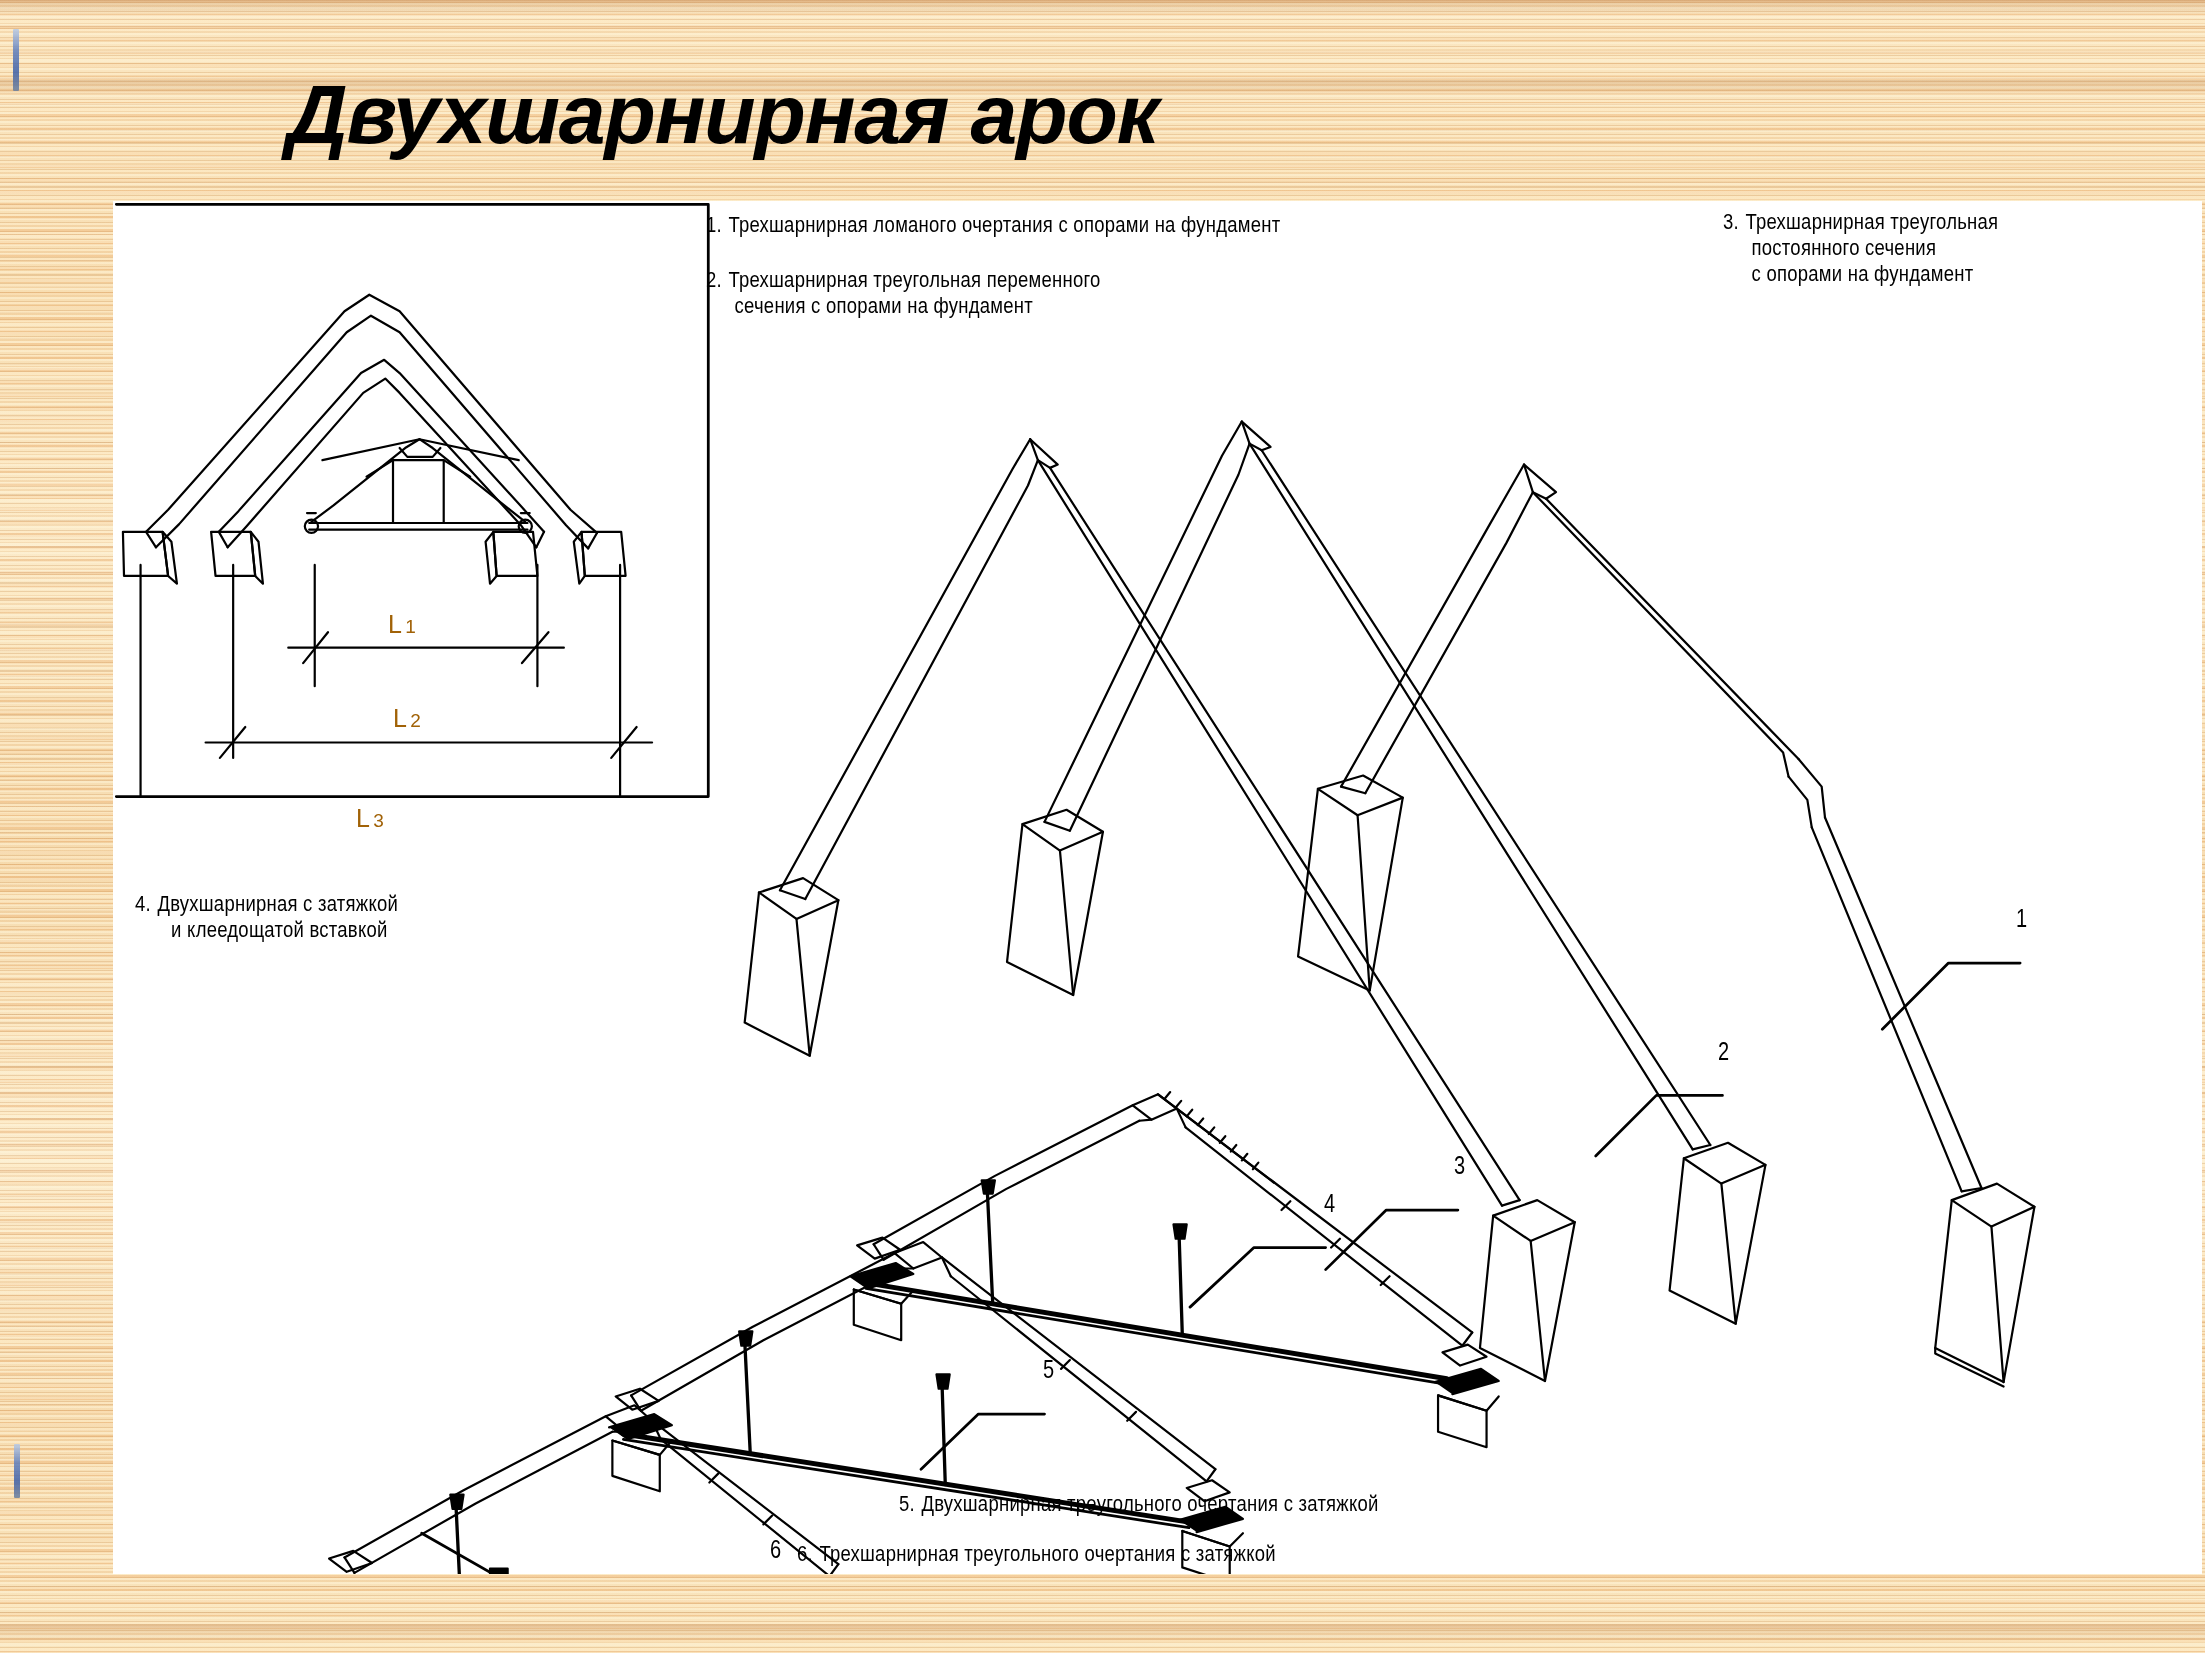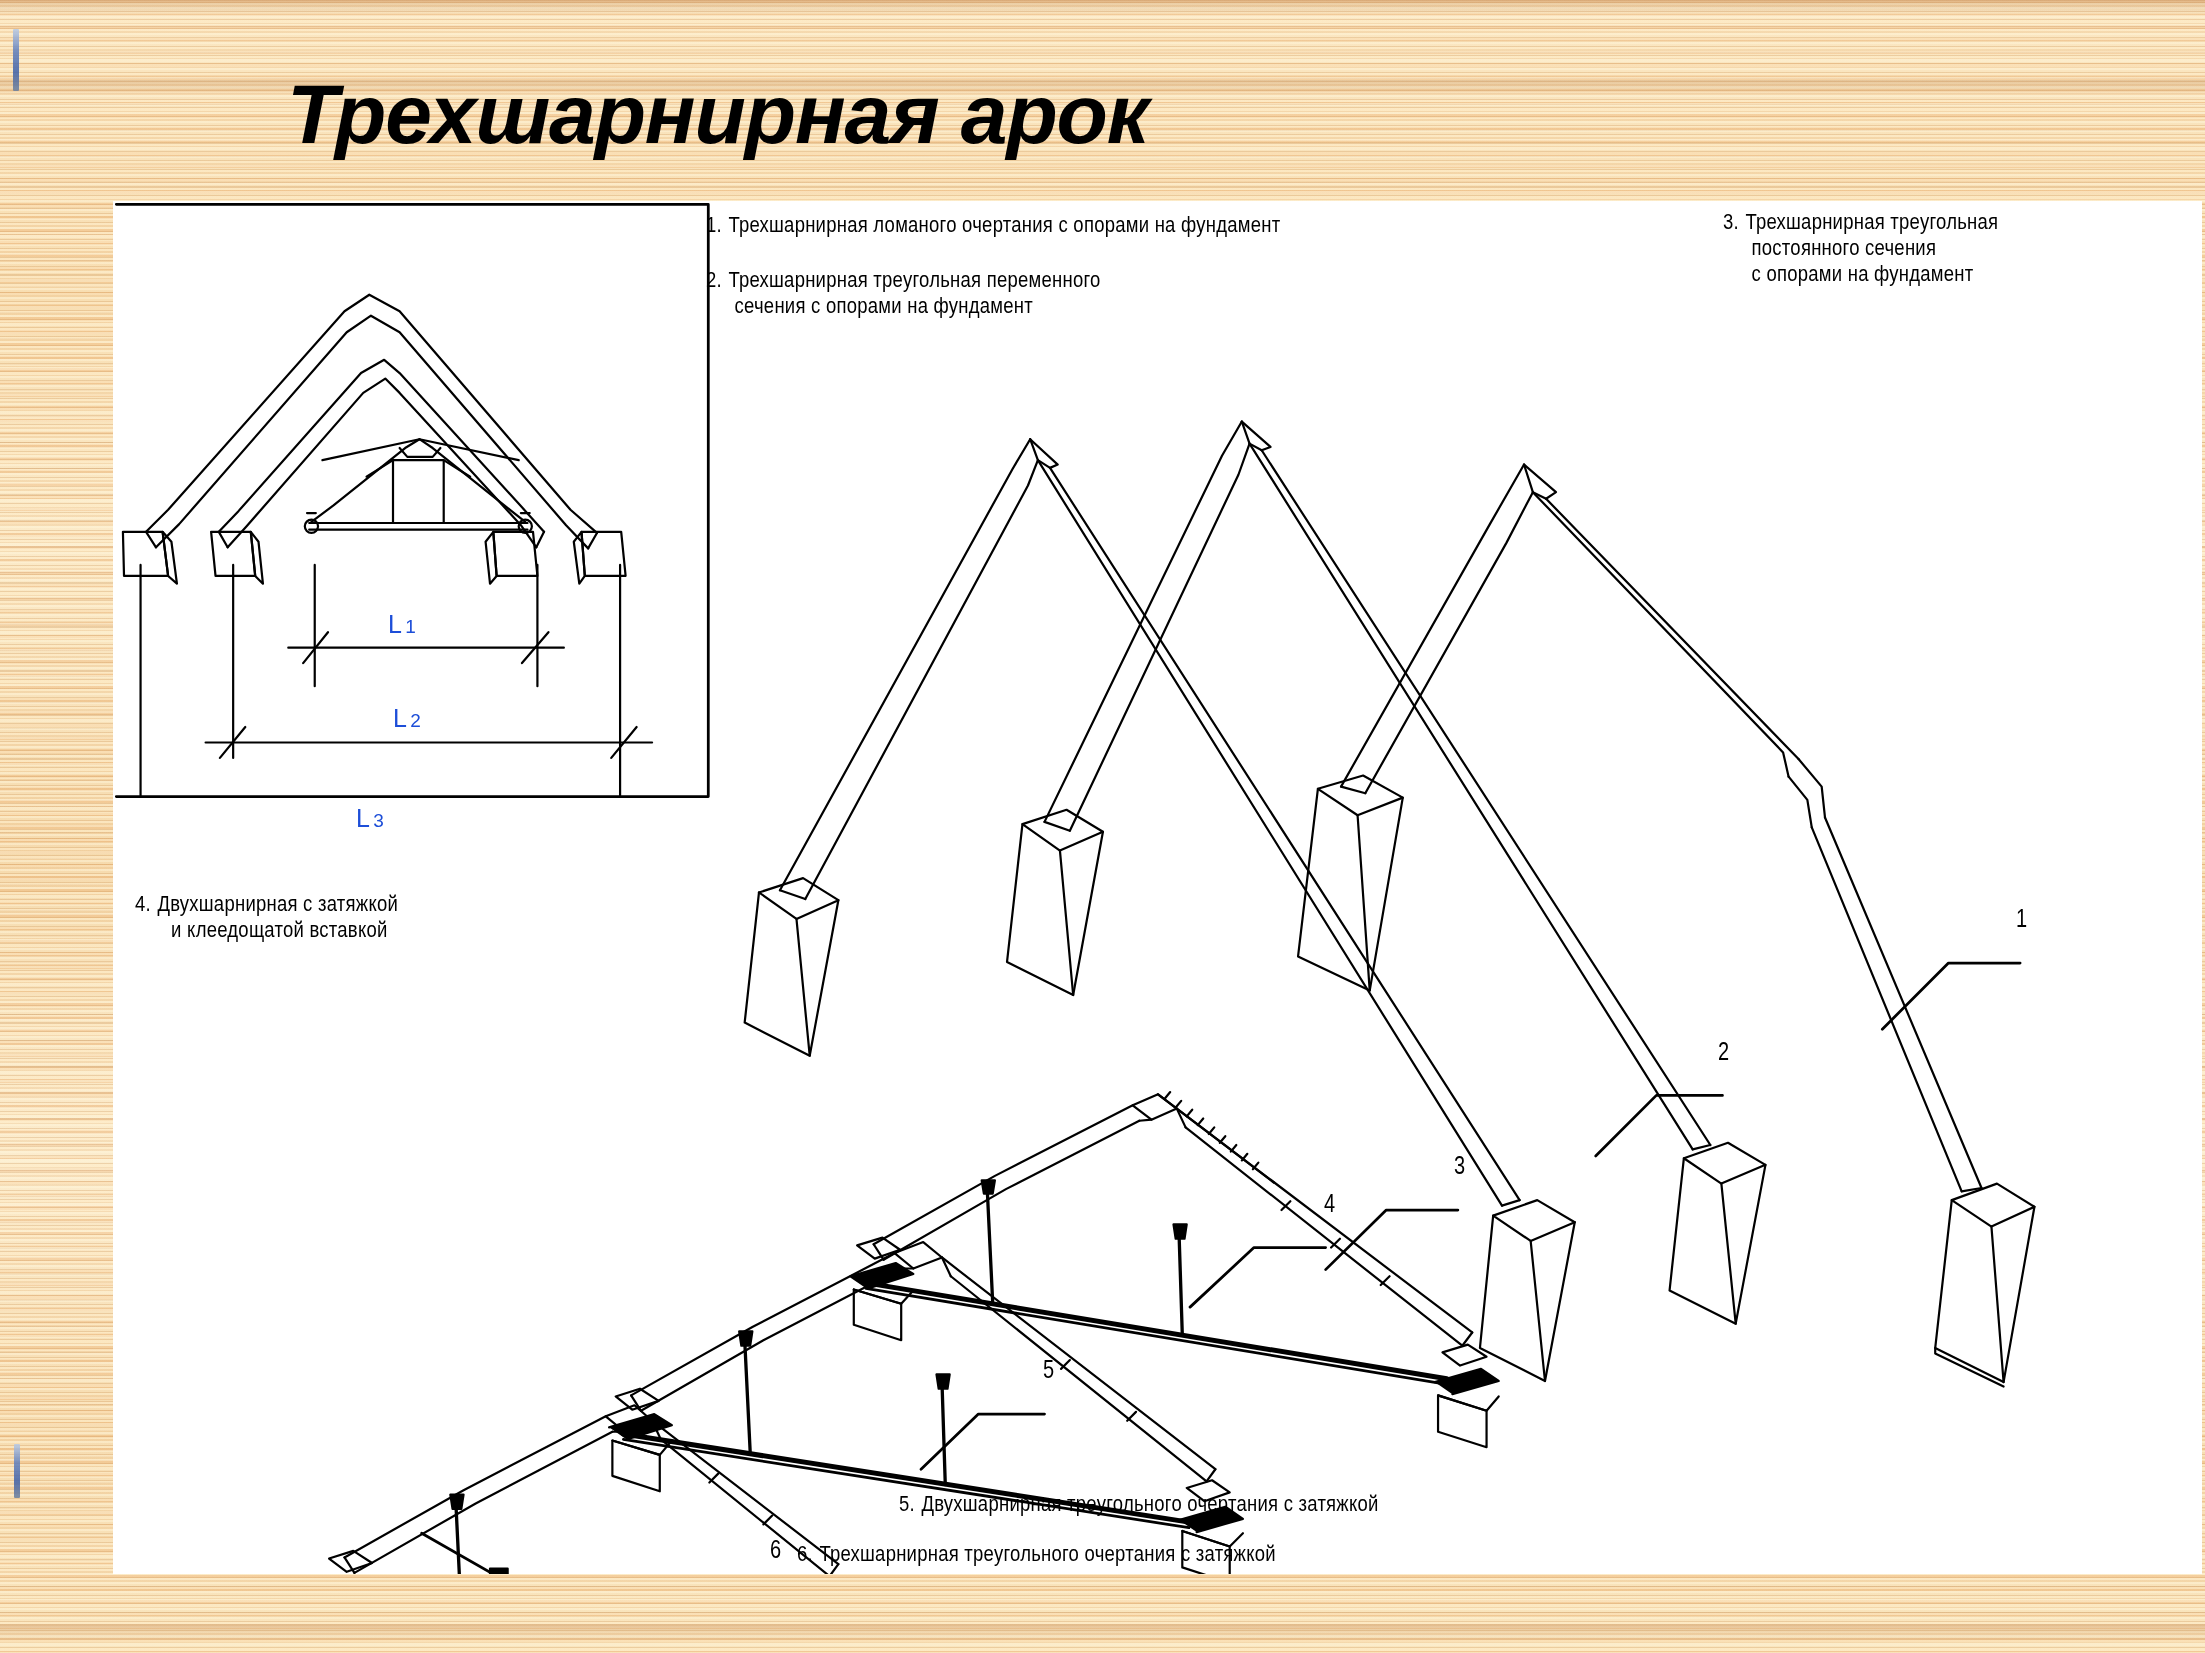--- a/index.html
+++ b/index.html
@@ -75,39 +75,39 @@
     transform:scaleX(.84);transform-origin:left top;
   }
   .cap .num{margin-right:7.7px;}
   .capline{display:block;}
   .callout{
     position:absolute;color:#000;font-size:25px;
     font-family:"Liberation Sans Narrow","Liberation Sans",sans-serif;
     transform:scaleX(.8);transform-origin:left top;
   }
   .dimlabel{
-    position:absolute;color:#1d4ed8;font-size:25px;
+    position:absolute;color:#a16207;font-size:25px;
     font-family:"Liberation Sans Narrow","Liberation Sans",sans-serif;
   }
   .dimlabel sub{font-size:19px;vertical-align:baseline;margin-left:3.3px;}
 </style>
 </head>
 <body>
 
 <div id="slide">
 
   <div class="wood"></div>
   <div class="woodband" style="top:0px;"></div>
   <div class="woodband" style="top:80px;"></div>
   <div class="woodband" style="top:1624px;"></div>
 
   <div class="bluemark m1"></div>
   <div class="bluemark m2"></div>
 
-  <div id="title">Трехшарнирная арок</div>
+  <div id="title">Двухшарнирная арок</div>
 
   <div id="sheet">
 
     <svg viewBox="0 0 3790 2490" preserveAspectRatio="none">
       <g fill="none" stroke="#000" stroke-width="4" stroke-linejoin="round" stroke-linecap="round">
 
         <g>
 
           <path d="M6 6 L1080 6 L1080 1080 L6 1080" stroke-width="5"></path>
 

